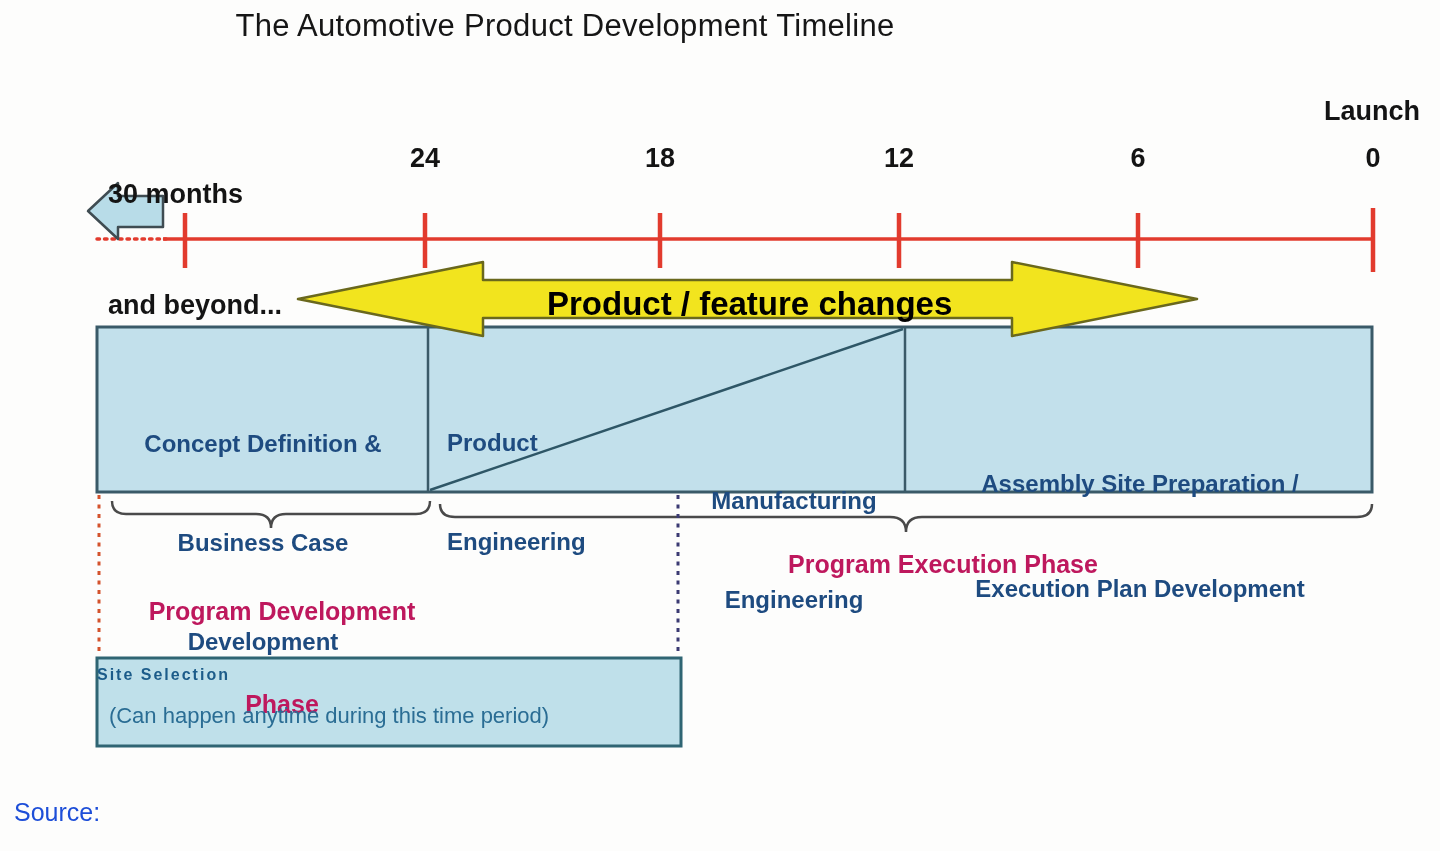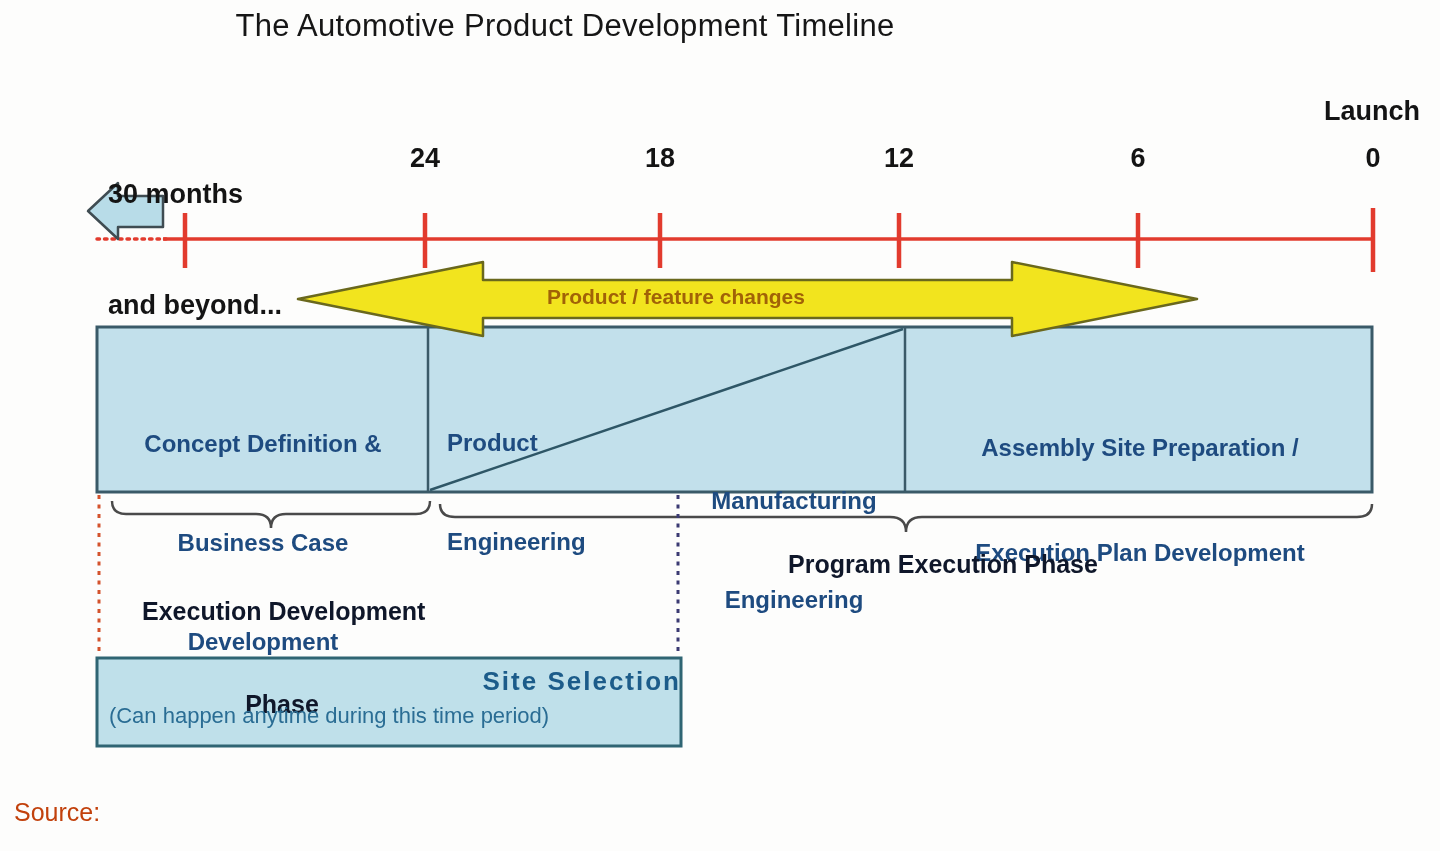--- a/index.html
+++ b/index.html
@@ -19,44 +19,44 @@
     color: #161616; text-align: center;
   }
   .axis-label { font-weight: bold; font-size: 27px; color: #141414; }
   .left-label { left: 108px; top: 102px; line-height: 37px; }
   .launch { left: 1292px; top: 96px; width: 160px; text-align: center; }
   .ticknum { top: 143px; width: 120px; text-align: center; }
   .t24 { left: 365px; } .t18 { left: 600px; } .t12 { left: 839px; }
   .t6 { left: 1078px; } .t0 { left: 1313px; }
   .arrow-label {
     left: 547px; top: 285px; width: 400px; text-align: left;
-    font-weight: bold; font-size: 21px; color: #a16207;
+    font-weight: bold; font-size: 33px; color: #000000;
   }
   .boxtext {
     font-weight: bold; font-size: 24px; color: #1e4b80; line-height: 33px;
   }
   .concept { left: 100px; top: 361px; width: 326px; text-align: center; }
   .prodeng { left: 447px; top: 360px; text-align: left; }
   .mfgeng  { left: 668px; top: 418px; width: 252px; text-align: center; }
-  .assembly { left: 912px; top: 360px; width: 456px; text-align: center; line-height: 35px; }
-  .phase-label { font-weight: bold; font-size: 25px; color: #0f172a; line-height: 31px; }
+  .assembly { left: 912px; top: 396px; width: 456px; text-align: center; line-height: 35px; }
+  .phase-label { font-weight: bold; font-size: 25px; color: #be185d; line-height: 31px; }
   .strategy { left: 142px; top: 534px; width: 280px; text-align: center; }
   .execution { left: 758px; top: 549px; width: 370px; text-align: center; }
   .site-title {
-    left: 97px; top: 666px; width: 584px; text-align: right;
-    font-weight: bold; font-size: 26px; letter-spacing: 2px; color: #1c5c8a;
+    left: 97px; top: 666px; width: 584px; text-align: left;
+    font-weight: bold; font-size: 16px; letter-spacing: 2px; color: #1c5c8a;
   }
   .site-sub {
     left: 97px; top: 703px; width: 464px; text-align: center;
     font-size: 22px; color: #2a6d94;
   }
   .source-row {
     position: absolute; left: 14px; top: 798px;
     display: flex; 
-    font-size: 25px; color: #c2410c;
+    font-size: 25px; color: #1d4ed8;
   }
 </style>
 </head>
 <body>
 
 <div id="canvas">
 
   <svg id="shapes" viewBox="0 0 1440 851">
 
     <line x1="97" y1="239" x2="166" y2="239" stroke="#e23b2e" stroke-width="3.5" stroke-dasharray="2.5 5" stroke-linecap="round"></line>
@@ -113,21 +113,21 @@
   <div class="txt boxtext mfgeng">
     <div>Manufacturing</div>
     <div>Engineering</div>
   </div>
   <div class="txt boxtext assembly">
     <div>Assembly Site Preparation /</div>
     <div>Execution Plan Development</div>
   </div>
 
   <div class="txt phase-label strategy">
-    <div>Execution Development</div>
+    <div>Program Development</div>
     <div>Phase</div>
   </div>
   <div class="txt phase-label execution">Program Execution Phase</div>
 
   <div class="txt site-title">Site Selection</div>
   <div class="txt site-sub">(Can happen anytime during this time period)</div>
 
   <div class="source-row">
     <span>Source:</span>
   </div>

